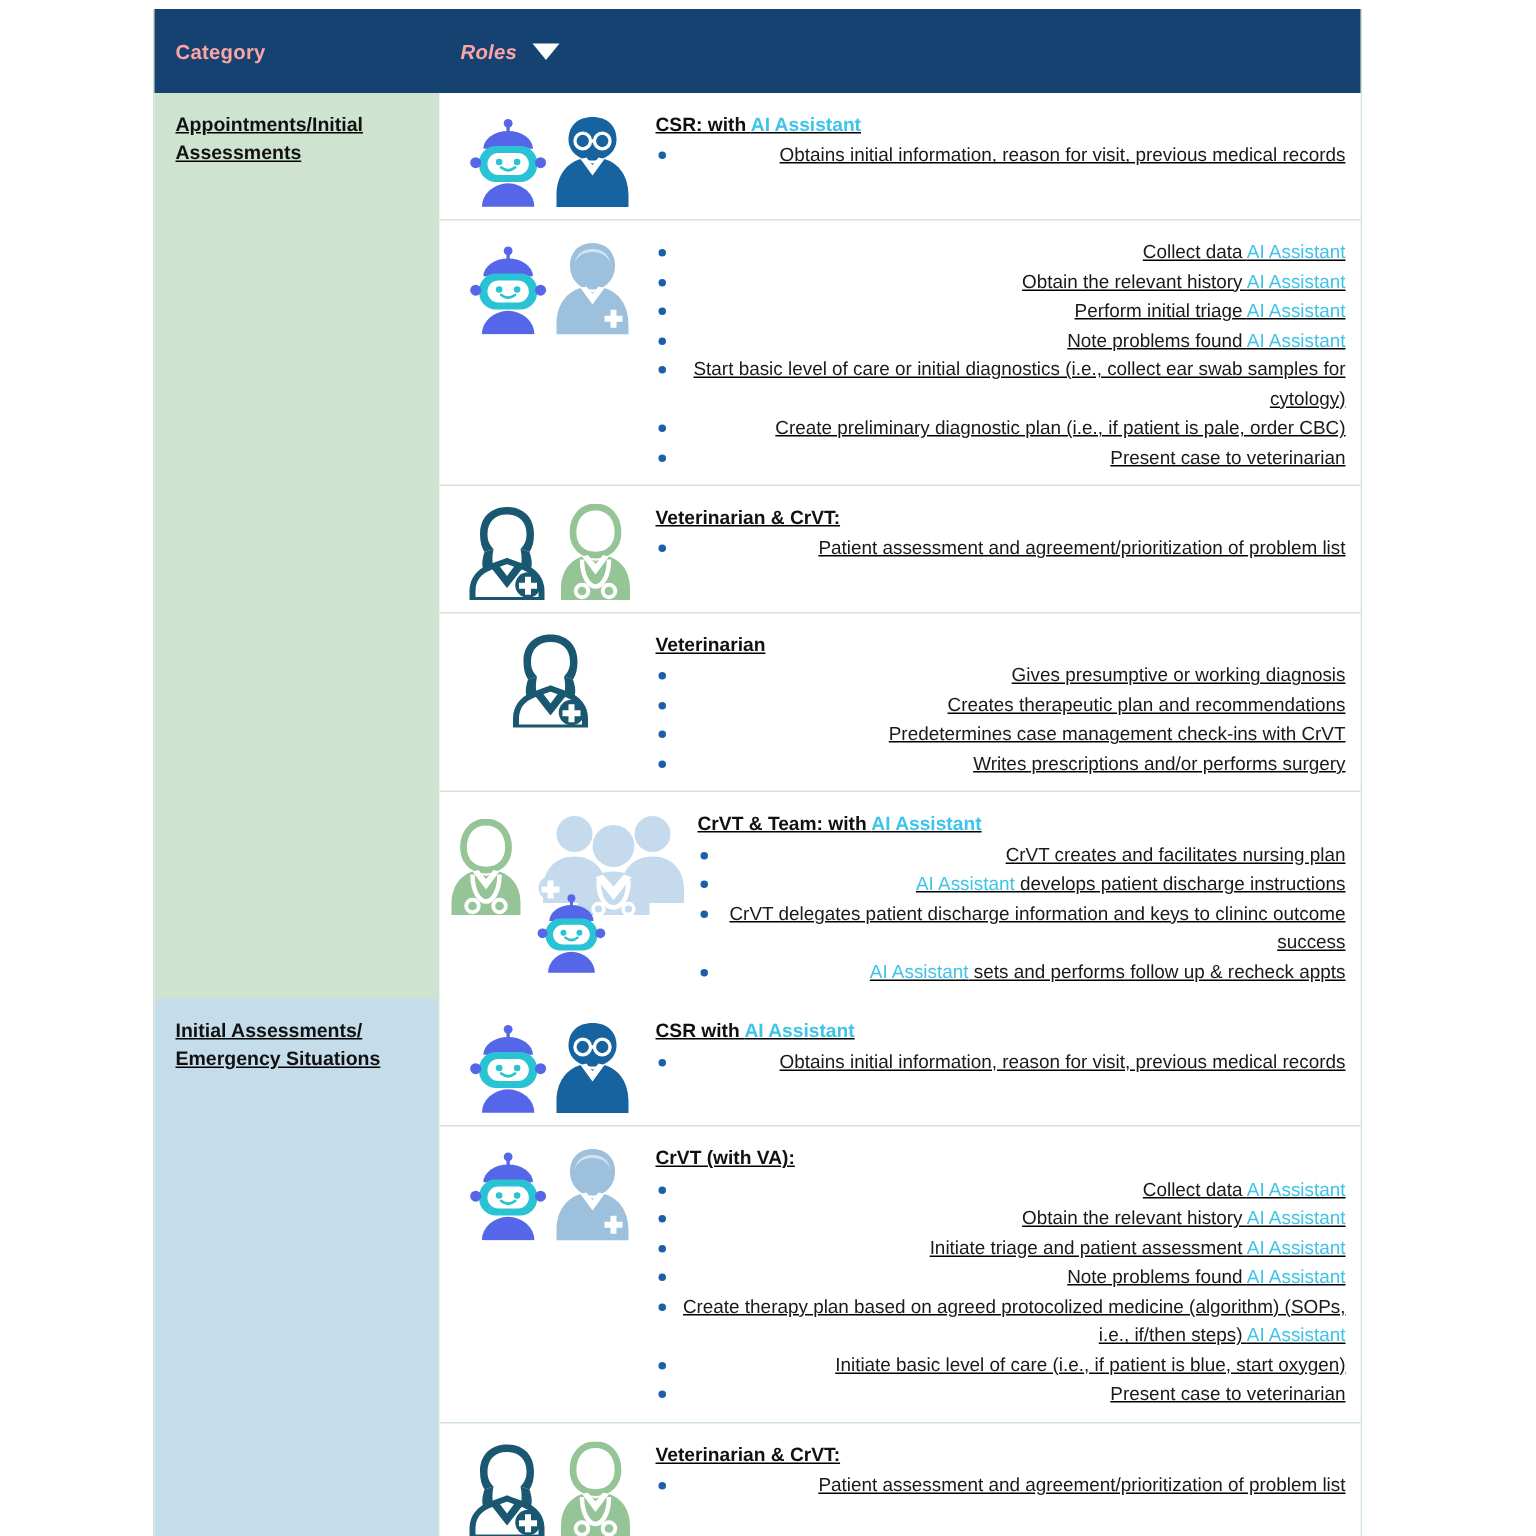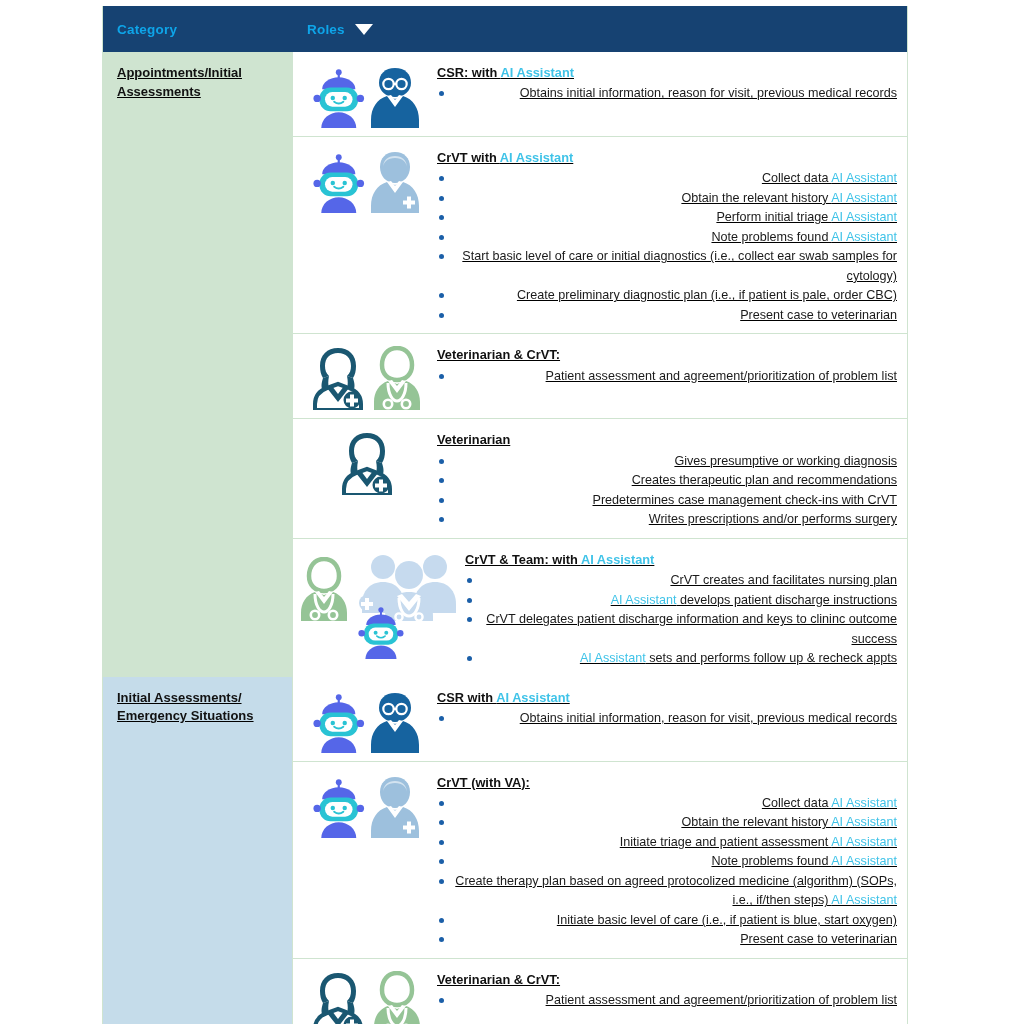--- a/index.html
+++ b/index.html
@@ -18,30 +18,30 @@
     position: absolute;
     left: 102px; top: 6px;
     width: 806px;
     border: 1px solid #cfe4d0;
     border-top: none;
     background: #ffffff;
   }
   
   .thead { display: flex; background: #164272; }
   .th {
-    color: #0ea5e9;
+    color: #fca5a5;
     font-weight: bold;
     font-size: 13.5px;
     letter-spacing: .2px;
     padding: 10px 0 10px 14px;
     display: flex; align-items: center; gap: 8px;
-    height: 46px;
+    height: 56px;
   }
   .th-cat { width: 190px; flex: 0 0 190px; }
-  .th-roles { flex: 1; }
+  .th-roles { flex: 1; font-style: italic; }
   .caret {
     width: 0; height: 0;
     border-left: 9px solid transparent;
     border-right: 9px solid transparent;
     border-top: 11px solid #ffffff;
     display: inline-block;
     margin-left: 2px;
   }
   
   .group { display: flex; align-items: stretch; text-decoration: underline; }
@@ -174,21 +174,20 @@
     <path d="M26 3 C17 3 11 9 11 18 C11 27 17 34 26 34 C35 34 41 27 41 18 C41 9 35 3 26 3 Z" fill="#9dc0dd"></path>
     <path d="M26 9 C19 9 14 13 14 19 C14 11 19 7 26 7 C33 7 38 11 38 19 C38 13 33 9 26 9 Z" fill="#ffffff" opacity=".55"></path>
     <path d="M26 36 L18 33 C8 36 2 45 2 57 L2 64 L50 64 L50 57 C50 45 44 36 34 33 Z" fill="#9dc0dd"></path>
     <path d="M18 33 L26 44 L34 33 L30 32 L26 37 L22 32 Z" fill="#ffffff"></path>
     <circle cx="40" cy="53" r="8.5" fill="#9dc0dd"></circle>
     <path d="M38 47.5h4v4h4v4h-4v4h-4v-4h-4v-4h4z" fill="#ffffff"></path>
   </svg>
                 </div>
               </div>
               <div class="textcell">
-                <div class="rtitle"><span>CrVT  with </span><span class="ai">AI Assistant</span></div>
                 <ul class="bul">
                   <li><span>Collect data  </span><span class="ai">AI Assistant</span></li>
                   <li><span>Obtain the relevant history </span><span class="ai">AI Assistant</span></li>
                   <li><span>Perform initial triage  </span><span class="ai">AI Assistant</span></li>
                   <li><span>Note problems found </span><span class="ai">AI Assistant</span></li>
                   <li><span>Start basic level of care or initial diagnostics (i.e., collect ear swab samples for cytology)</span></li>
                   <li><span>Create preliminary diagnostic plan (i.e., if patient is pale, order CBC)</span></li>
                   <li><span>Present case to veterinarian</span></li>
                 </ul>
               </div>

